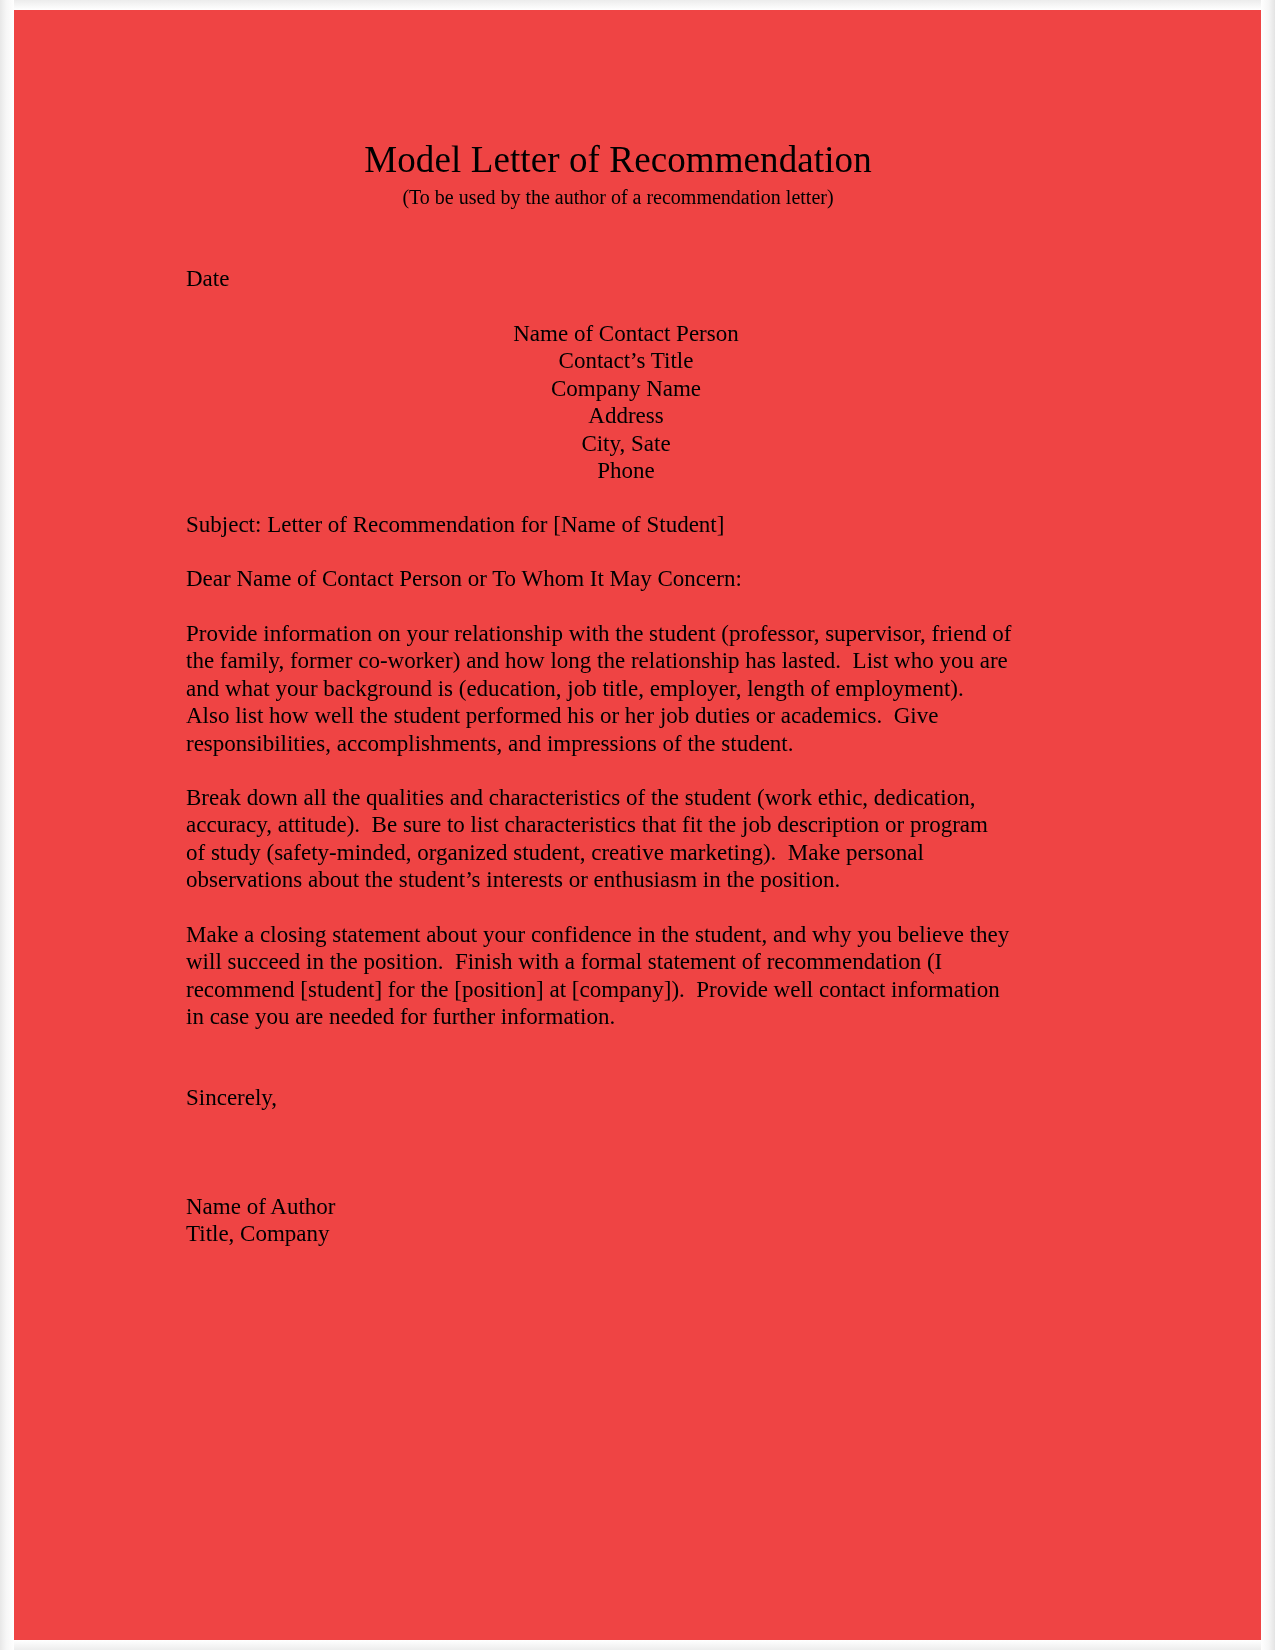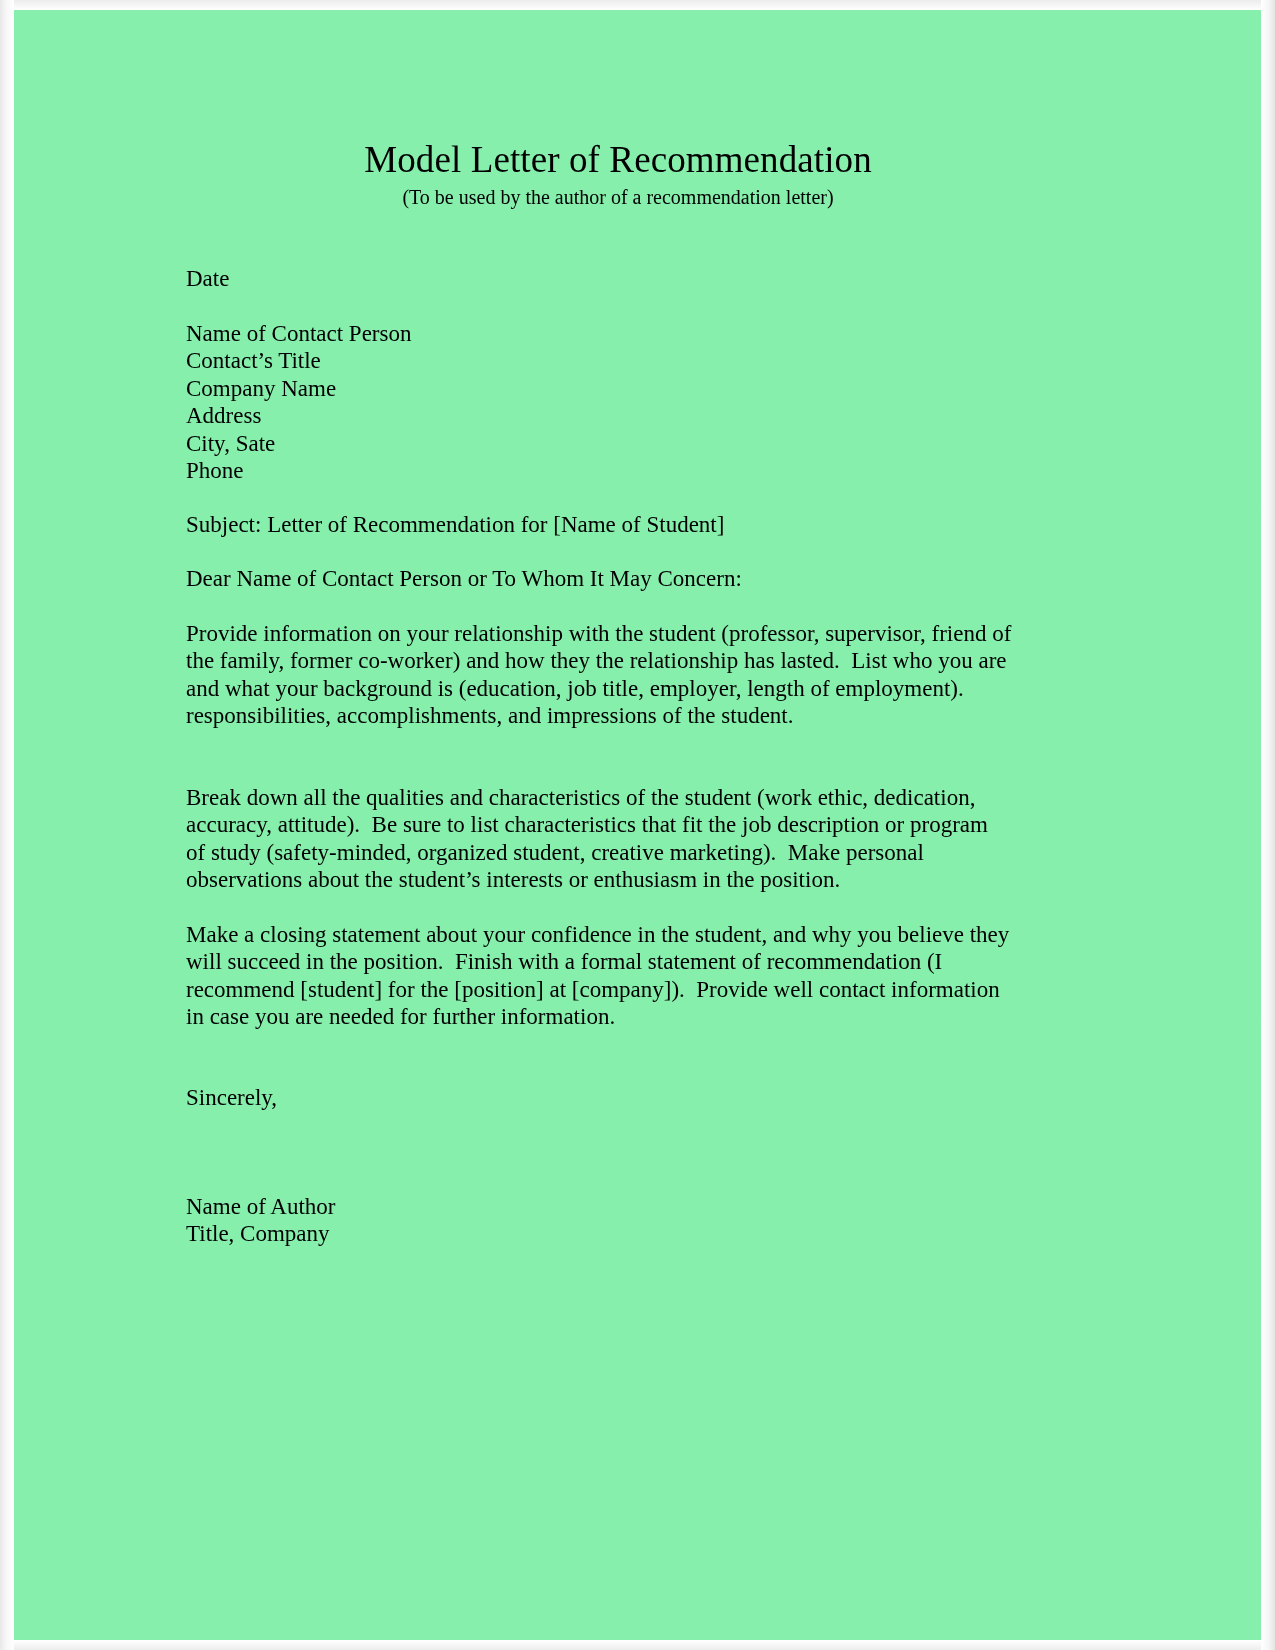--- a/index.html
+++ b/index.html
@@ -11,21 +11,21 @@
   body {
     font-family: "Liberation Serif", "DejaVu Serif", serif;
     color: #000000;
     -webkit-font-smoothing: antialiased;
   }
   .page {
     position: relative;
     width: 1275px;
     height: 1650px;
     margin: 0 auto;
-    background: #86efac;
+    background: #ef4444;
     overflow: hidden;
     box-sizing: border-box;
   }
   
   .scan-edge-left,
   .scan-edge-right,
   .scan-edge-top,
   .scan-edge-bottom {
     position: absolute;
     pointer-events: none;
@@ -84,21 +84,21 @@
     line-height: 27.4px;
   }
   .line {
     white-space: pre;
   }
   .line-wrap {
     white-space: pre-wrap;
   }
 
   .block-date        { top: 265px; }
-  .block-address     { top: 320px; }
+  .block-address     { top: 320px; text-align: center; }
   .block-subject     { top: 511px; }
   .block-salutation  { top: 565px; }
   .block-para1       { top: 620px; }
   .block-para2       { top: 784px; }
   .block-para3       { top: 921px; }
   .block-closing     { top: 1084px; }
   .block-signature   { top: 1193px; }
 </style>
 </head>
 <body>
@@ -133,22 +133,23 @@
     <div class="block block-subject">
       <div class="line">Subject: Letter of Recommendation for [Name of Student]</div>
     </div>
 
     <div class="block block-salutation">
       <div class="line">Dear Name of Contact Person or To Whom It May Concern:</div>
     </div>
 
     <div class="block block-para1">
       <div class="line-wrap">Provide information on your relationship with the student (professor, supervisor, friend of</div>
-      <div class="line-wrap">the family, former co-worker) and how they the relationship has lasted.  List who you are</div>
+      <div class="line-wrap">the family, former co-worker) and how long the relationship has lasted.  List who you are</div>
       <div class="line-wrap">and what your background is (education, job title, employer, length of employment).</div>
+      <div class="line-wrap">Also list how well the student performed his or her job duties or academics.  Give</div>
       <div class="line-wrap">responsibilities, accomplishments, and impressions of the student.</div>
     </div>
 
     <div class="block block-para2">
       <div class="line-wrap">Break down all the qualities and characteristics of the student (work ethic, dedication,</div>
       <div class="line-wrap">accuracy, attitude).  Be sure to list characteristics that fit the job description or program</div>
       <div class="line-wrap">of study (safety-minded, organized student, creative marketing).  Make personal</div>
       <div class="line-wrap">observations about the student’s interests or enthusiasm in the position.</div>
     </div>
 

